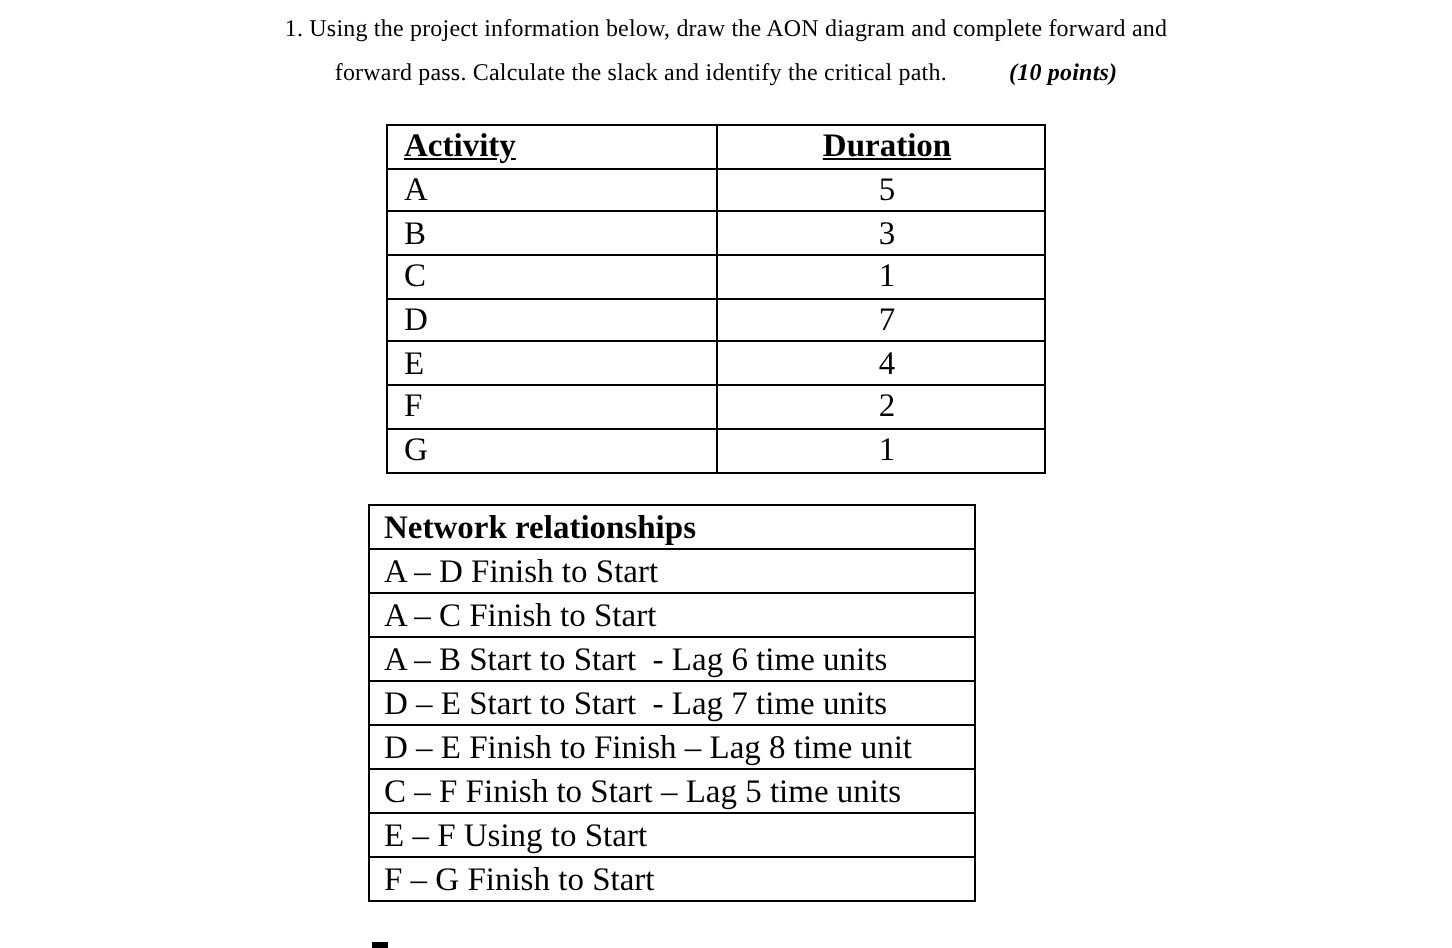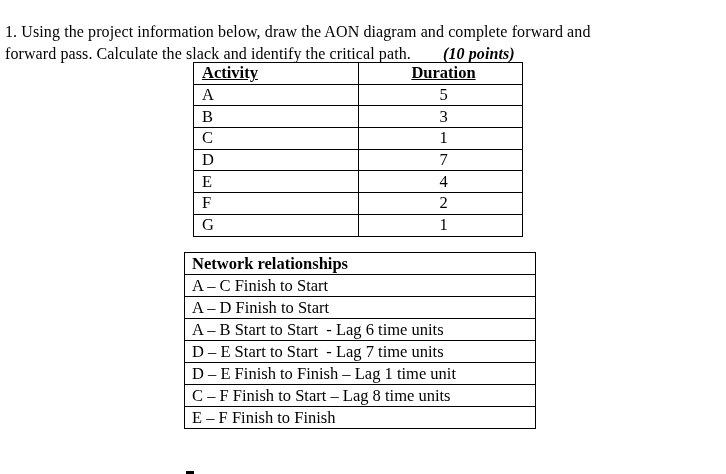--- a/index.html
+++ b/index.html
@@ -6,25 +6,26 @@
   html, body {
     width: 726px; height: 474px;
     background: #ffffff;
     overflow: hidden;
     font-family: "Liberation Serif", serif;
     color: #000;
     position: relative;
   }
   .title {
     position: absolute;
-    left: 5px; top: 21px;
+    left: 5px; top: 3px;
     width: 716px;
-    font-size: 16px;
+    font-size: 12px;
     line-height: 22px;
     letter-spacing: 0.1px;
+    text-align: center;
   }
   .points { font-weight: bold; font-style: italic; margin-left: 28px; }
 
   table {
     position: absolute;
     border-collapse: collapse;
     table-layout: fixed;
     font-size: 16.5px;
   }
   td {
@@ -36,21 +37,21 @@
   .activity-table {
     left: 193px; top: 62px;
     width: 329px;
   }
   .activity-table td { height: 21.7px; padding-left: 8px; }
   .activity-table td.col-duration { padding-left: 6px; text-align: center; }
   .hdr { font-weight: bold; text-decoration: underline; }
 
   .network-table {
     left: 184px; top: 252px;
-    width: 352px;
+    width: 304px;
   }
   .network-table td { height: 22px; padding-left: 7px; }
   .bold { font-weight: bold; }
 
   .artifact {
     position: absolute;
     left: 186px; top: 471px;
     width: 8px; height: 3px;
     background: #000;
   }
@@ -103,36 +104,39 @@
   </tr>
 </tbody>
   </table>
 
 <table class="network-table">
   <tbody>
       <tr>
     <td class="bold">Network relationships</td>
   </tr>
   <tr>
-    <td>A – C Finish to Start</td>
+    <td>A – D Finish to Start</td>
   </tr>
   <tr>
-    <td>A – D Finish to Start</td>
+    <td>A – C Finish to Start</td>
   </tr>
   <tr>
     <td>A – B Start to Start  - Lag 6 time units</td>
   </tr>
   <tr>
     <td>D – E Start to Start  - Lag 7 time units</td>
   </tr>
   <tr>
-    <td>D – E Finish to Finish – Lag 1 time unit</td>
+    <td>D – E Finish to Finish – Lag 8 time unit</td>
   </tr>
   <tr>
-    <td>C – F Finish to Start – Lag 8 time units</td>
+    <td>C – F Finish to Start – Lag 5 time units</td>
   </tr>
   <tr>
-    <td>E – F Finish to Finish</td>
+    <td>E – F Using to Start</td>
+  </tr>
+  <tr>
+    <td>F – G Finish to Start</td>
   </tr>
 </tbody>
   </table>
 
 <div class="artifact"></div>
 
 </body></html>

